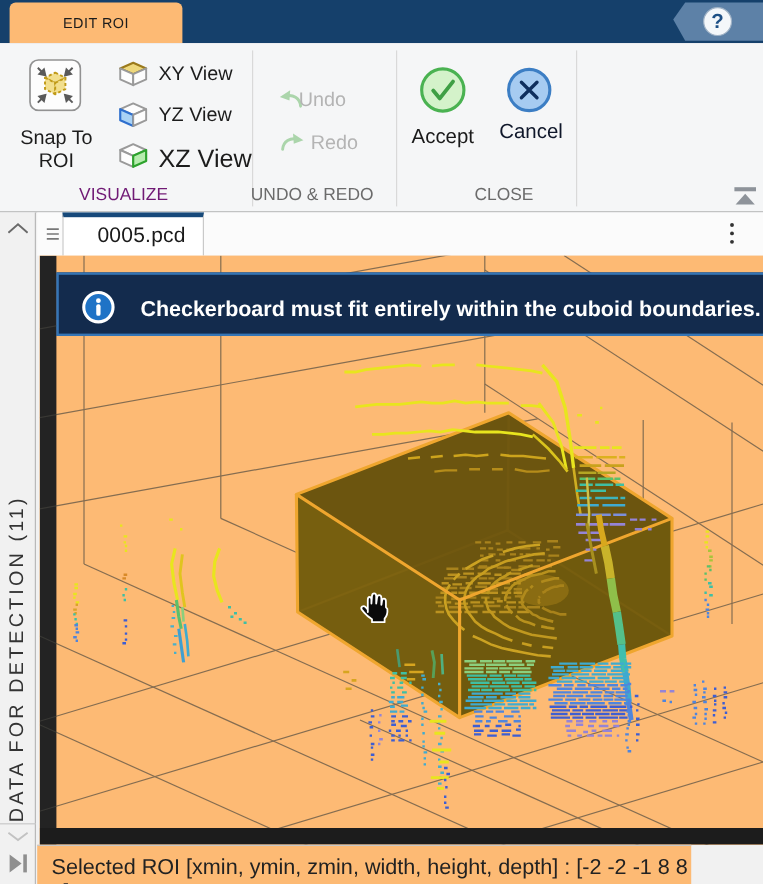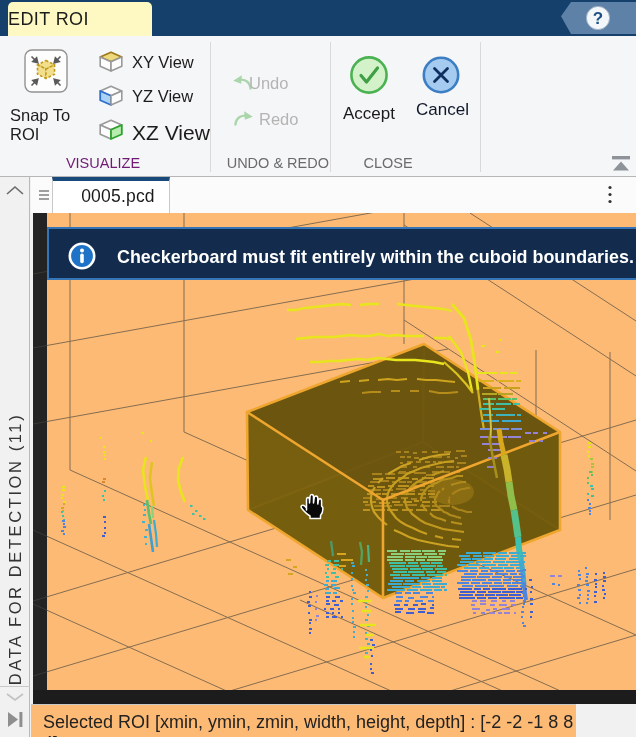--- a/index.html
+++ b/index.html
@@ -1,19 +1,19 @@
 <!DOCTYPE html>
 <html><head><meta charset="utf-8"><style>
 * { margin:0; padding:0; box-sizing:border-box; }
 body { width:636px; height:737px; font-family:"Liberation Sans",sans-serif; overflow:hidden; position:relative; background:#f1f1f1; }
 .abs { position:absolute; }
 </style></head><body>
 
 <div class="abs" style="left:0;top:0;width:636px;height:36px;background:#15406b">
-  <div class="abs" style="left:8px;top:2px;width:144px;height:34px;background:#fef9c3;border-radius:5px 5px 0 0;line-height:34px;font-size:18px;color:#1c1c1c;letter-spacing:0.4px">EDIT ROI</div>
+  <div class="abs" style="left:8px;top:2px;width:144px;height:34px;background:#fdba74;border-radius:5px 5px 0 0;text-align:center;line-height:34px;font-size:12px;color:#1c1c1c;letter-spacing:0.4px">EDIT ROI</div>
   <svg width="76" height="36" style="position:absolute;right:0;top:0">
 <polygon points="1,16 11,0 76,0 76,36 11,36" fill="#5d81a7" transform="translate(0,2) scale(1,0.889)"></polygon>
 <circle cx="38" cy="18" r="11.6" fill="#f4f7fa" stroke="#9fb2c6" stroke-width="1"></circle>
 <text x="38" y="23.5" font-size="17" font-weight="bold" fill="#1d4f85" text-anchor="middle" font-family="Liberation Sans">?</text>
 </svg>
 </div>
 
 <div class="abs" style="left:0;top:36px;width:636px;height:141px;background:#f5f6f7;border-bottom:1px solid #b6b6b6">
   <svg width="44" height="44" style="position:absolute;left:24px;top:13px">
 <rect x="1" y="1" width="42" height="42" rx="7" fill="#fdfdfd" stroke="#929292" stroke-width="1.4"></rect>
@@ -26,21 +26,21 @@
 <line x1="7.5" y1="7.5" x2="12" y2="12"></line>
         <polygon points="13.8,13.8 8.8,12.6 12.6,8.8"></polygon>
 <line x1="36.5" y1="7.5" x2="32" y2="12"></line>
         <polygon points="30.2,13.8 31.4,8.8 35.2,12.6"></polygon>
 <line x1="7.5" y1="36.5" x2="12" y2="32"></line>
         <polygon points="13.8,30.2 8.8,31.4 12.6,35.2"></polygon>
 <line x1="36.5" y1="36.5" x2="32" y2="32"></line>
         <polygon points="30.2,30.2 35.2,31.4 31.4,35.2"></polygon>
 </g>
     </svg>
-  <div class="abs" style="left:10px;top:70px;width:74px;font-size:16.5px;color:#1c1c1c;line-height:19px">Snap To<br>ROI</div>
+  <div class="abs" style="left:10px;top:70px;width:74px;text-align:center;font-size:16.5px;color:#1c1c1c;line-height:19px">Snap To<br>ROI</div>
   <svg width="26" height="22" class="abs" style="left:99px;top:15px">
       <g stroke-linejoin="round">
         <polygon points="12,1.2 22.8,6 12,10.8 1.2,6" fill="#eed87c" stroke="#9b7a1c" stroke-width="1.8"></polygon>
         <polygon points="1.2,6 12,10.8 12,20 1.2,15.2" fill="#fdfdfd" stroke="#9a9a9a" stroke-width="1.6"></polygon>
         <polygon points="12,10.8 22.8,6 22.8,15.2 12,20" fill="#fdfdfd" stroke="#9a9a9a" stroke-width="1.6"></polygon>
       </g>
     </svg>
   <div class="abs" style="left:132px;top:17px;font-size:16.5px;color:#1c1c1c">XY View</div>
   <svg width="26" height="22" class="abs" style="left:99px;top:49px">
       <g stroke-linejoin="round">
@@ -79,22 +79,22 @@
 <path d="M12 20.5 l5.5 6.5 L28.5 13" fill="none" stroke="#3f9f45" stroke-width="3.2" stroke-linecap="round" stroke-linejoin="round"></path>
 </svg>
   <div class="abs" style="left:339px;top:68px;width:60px;text-align:center;font-size:17px;color:#1a1a1a">Accept</div>
   <svg width="40" height="40" style="position:absolute;left:421px;top:19px">
 <circle cx="20" cy="20" r="17.2" fill="#a6cbf1" stroke="#3c7ec4" stroke-width="2.6"></circle>
 <path d="M13.5 13.5 L26.5 26.5 M26.5 13.5 L13.5 26.5" stroke="#0f2f5e" stroke-width="2.8" stroke-linecap="round"></path>
 </svg>
   <div class="abs" style="left:409px;top:64px;width:60px;text-align:right;font-size:17px;color:#0f172a">Cancel</div>
   <div class="abs" style="left:480px;top:6px;width:1px;height:130px;background:#d9d9d9"></div>
   <div class="abs" style="left:43px;top:119px;width:120px;text-align:center;font-size:14.5px;color:#701a75">VISUALIZE</div>
-  <div class="abs" style="left:209px;top:119px;width:120px;text-align:right;font-size:14.5px;color:#6b6b6b">UNDO &amp; REDO</div>
-  <div class="abs" style="left:328px;top:119px;width:120px;text-align:center;font-size:14.5px;color:#6b6b6b">CLOSE</div>
+  <div class="abs" style="left:209px;top:119px;width:120px;text-align:left;font-size:14.5px;color:#6b6b6b">UNDO &amp; REDO</div>
+  <div class="abs" style="left:360px;top:119px;width:120px;text-align:center;font-size:14.5px;color:#6b6b6b">CLOSE</div>
 </div>
 <svg width="20" height="18" style="position:absolute;left:611px;top:154px">
 <rect x="1" y="2" width="18" height="3.4" fill="#8e939a"></rect>
 <polygon points="10,7.5 18,16.5 2,16.5" fill="#8e939a"></polygon>
 </svg>
 
 <div class="abs" style="left:0;top:177px;width:30px;height:560px;background:#f1f1f1;border-right:1px solid #b9b9b9">
   <svg width="22" height="14" class="abs" style="left:4px;top:7px">
       <path d="M3 10 L11 3 L19 10" fill="none" stroke="#6a6a6a" stroke-width="1.6"></path>
     </svg>

